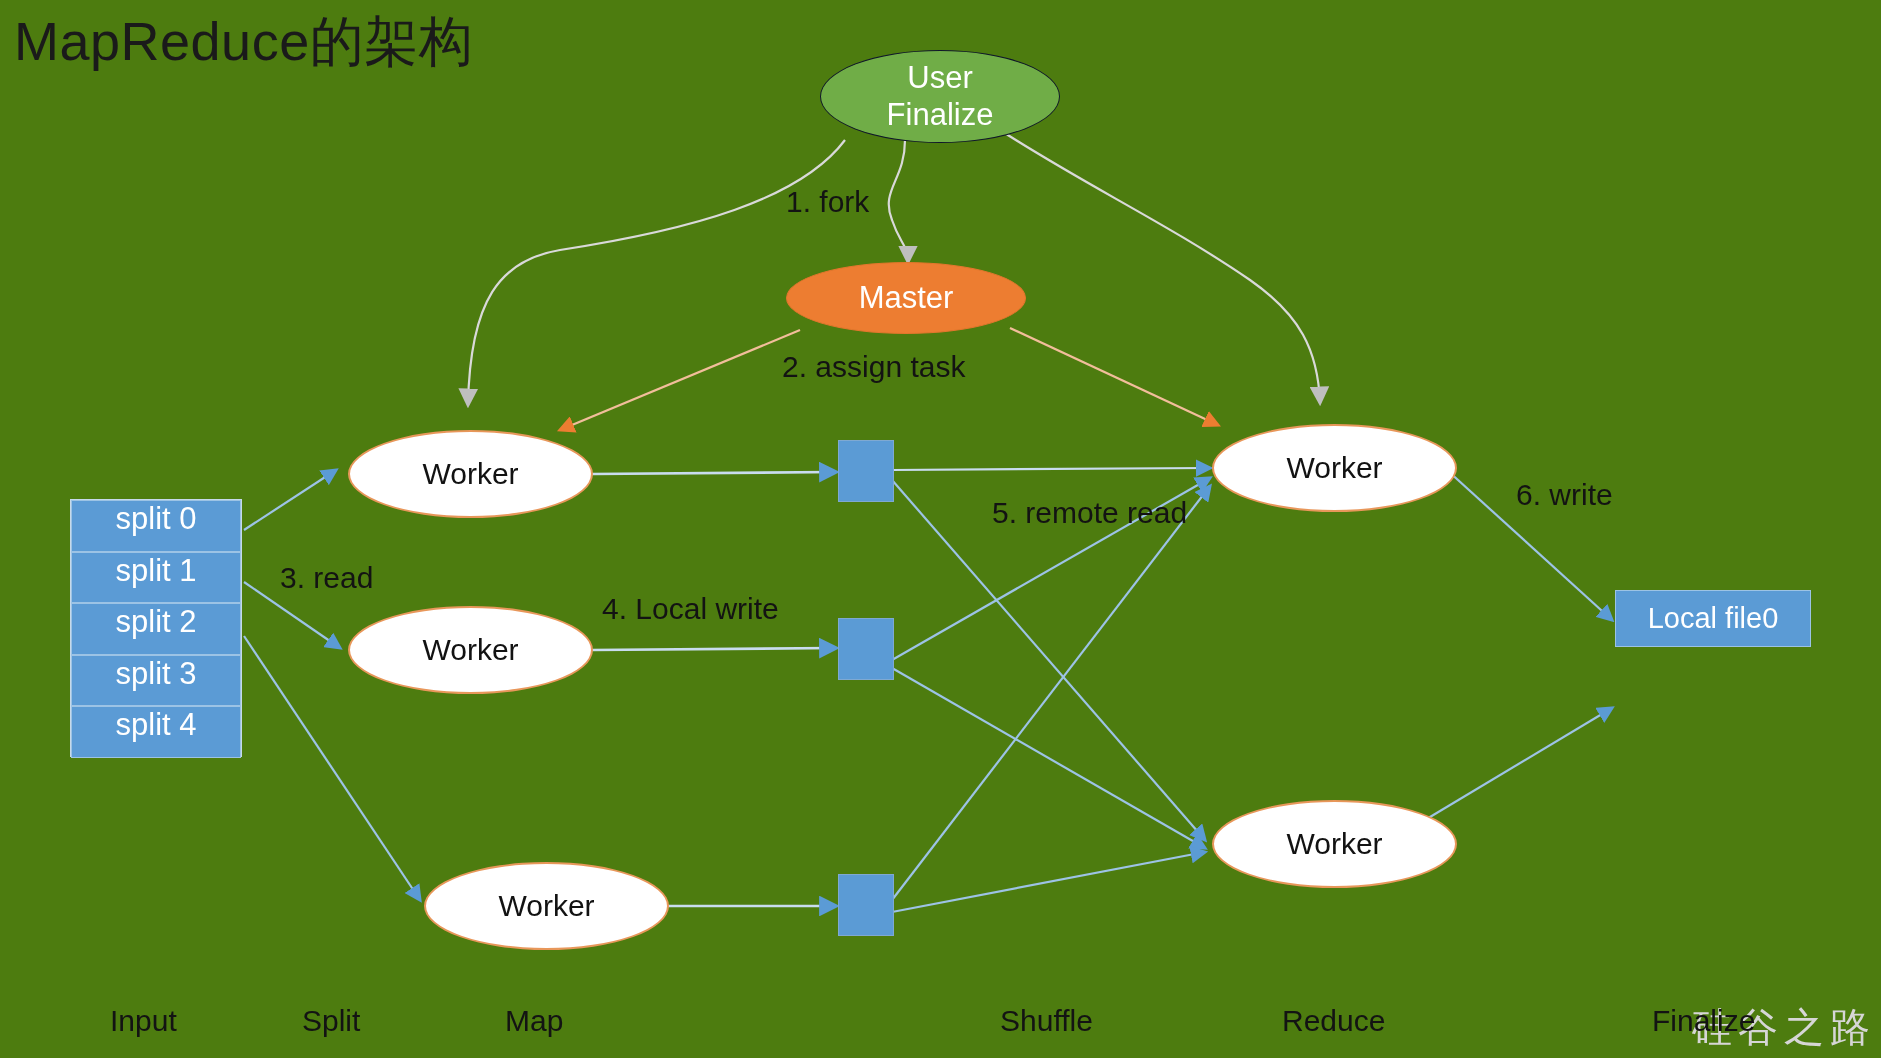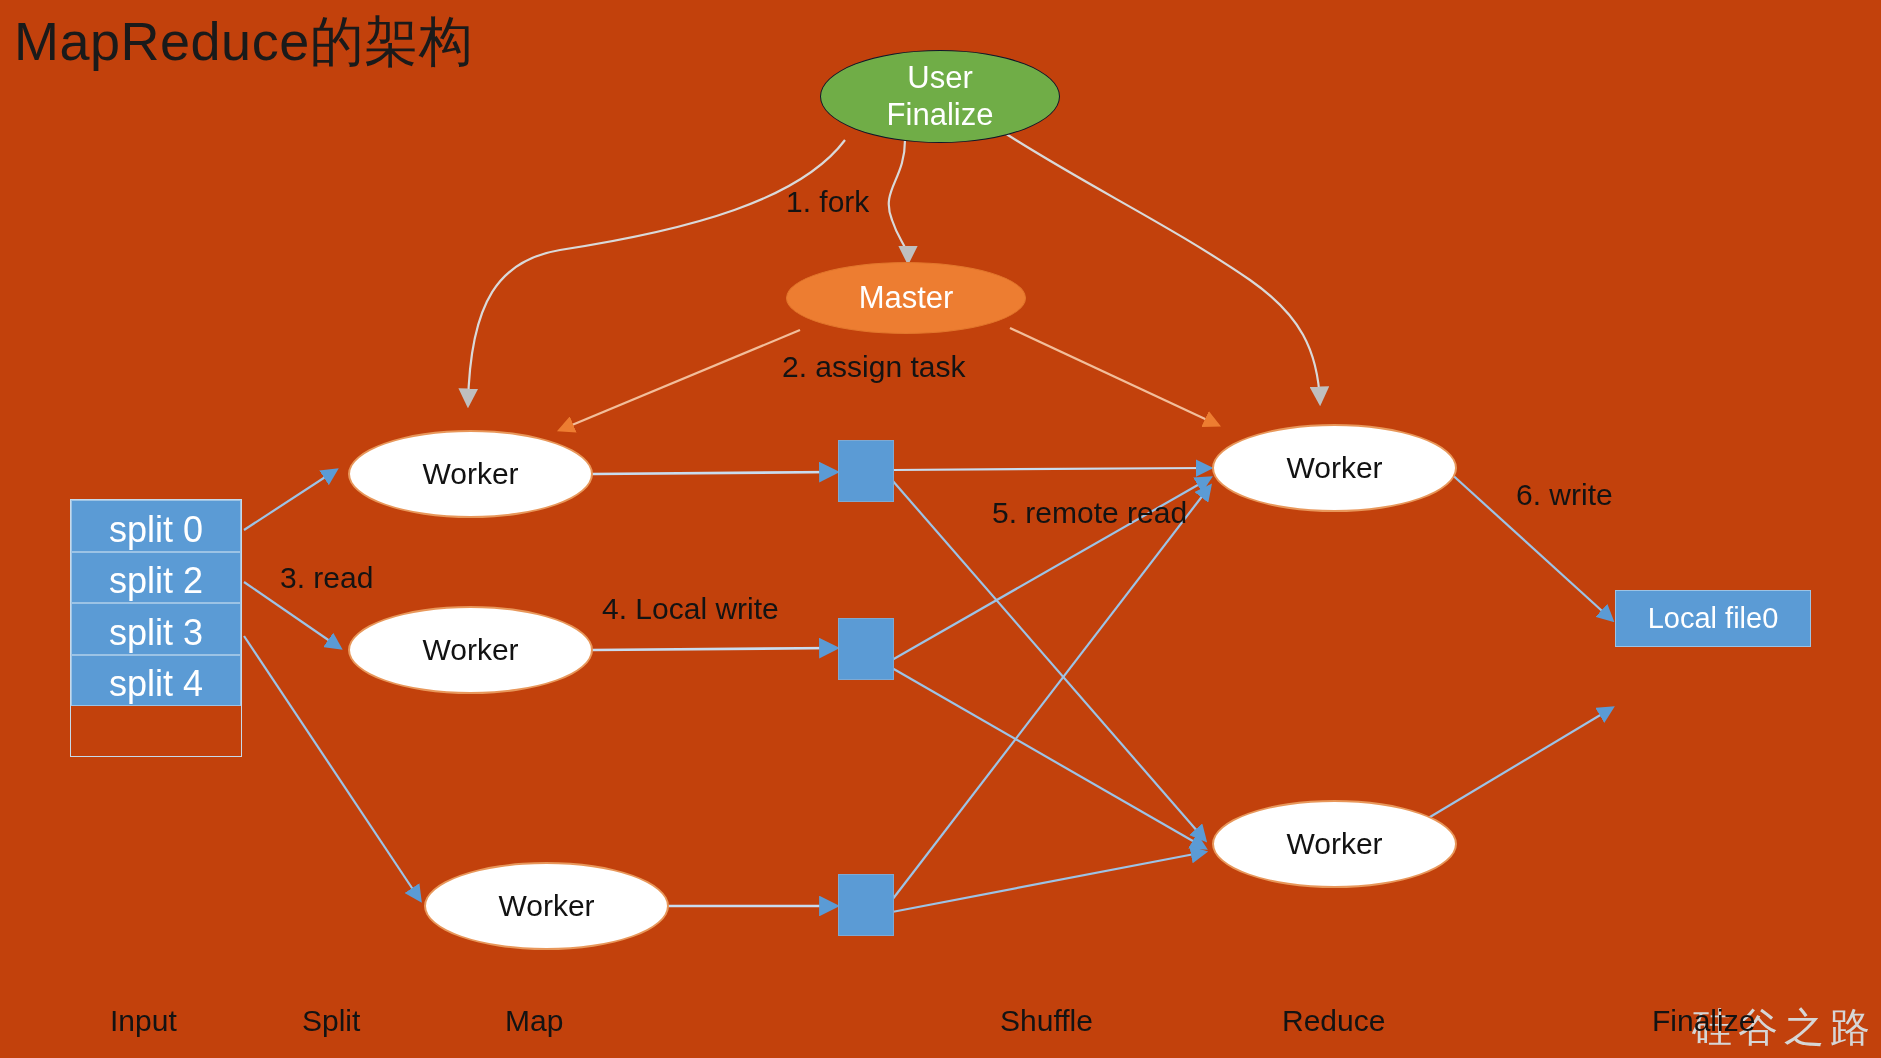--- a/index.html
+++ b/index.html
@@ -7,21 +7,21 @@
     padding: 0;
     background: #ffffff;
   }
   body {
     font-family: "Liberation Sans", "DejaVu Sans", sans-serif;
   }
   #canvas {
     position: relative;
     width: 1881px;
     height: 1058px;
-    background: #c2410c;
+    background: #4d7c0f;
     overflow: hidden;
   }
   #wires {
     position: absolute;
     left: 0;
     top: 0;
     width: 1881px;
     height: 1058px;
   }
   .page-title {
@@ -69,23 +69,23 @@
     position: absolute;
     z-index: 3;
     border: 1px solid #c6d9ea;
     box-sizing: border-box;
   }
   .split-cell {
     background: #5B9BD5;
     border: 1px solid #9CC3E5;
     box-sizing: border-box;
     color: #ffffff;
-    font-size: 36px;
+    font-size: 31px;
     display: flex;
-    align-items: flex-end;
+    align-items: flex-start;
     justify-content: center;
     text-align: center;
   }
   .interbox {
     position: absolute;
     background: #5B9BD5;
     border: 1px solid #7FA9D2;
     z-index: 3;
     box-sizing: border-box;
   }
@@ -209,20 +209,23 @@
   </div>
   <div class="node ellipse-worker" style="left:1212px; top:800px; width:245px; height:88px;">
     <span>Worker</span>
   </div>
 
   <div class="splitstack" id="split-stack" style="left:70px; top:499px; width:172px; height:258px;">
       <div class="split-cell" style="height: 51.6px;">
         <span>split 0</span>
       </div>
       <div class="split-cell" style="height: 51.6px;">
+        <span>split 1</span>
+      </div>
+      <div class="split-cell" style="height: 51.6px;">
         <span>split 2</span>
       </div>
       <div class="split-cell" style="height: 51.6px;">
         <span>split 3</span>
       </div>
       <div class="split-cell" style="height: 51.6px;">
         <span>split 4</span>
       </div>
     </div>
 

